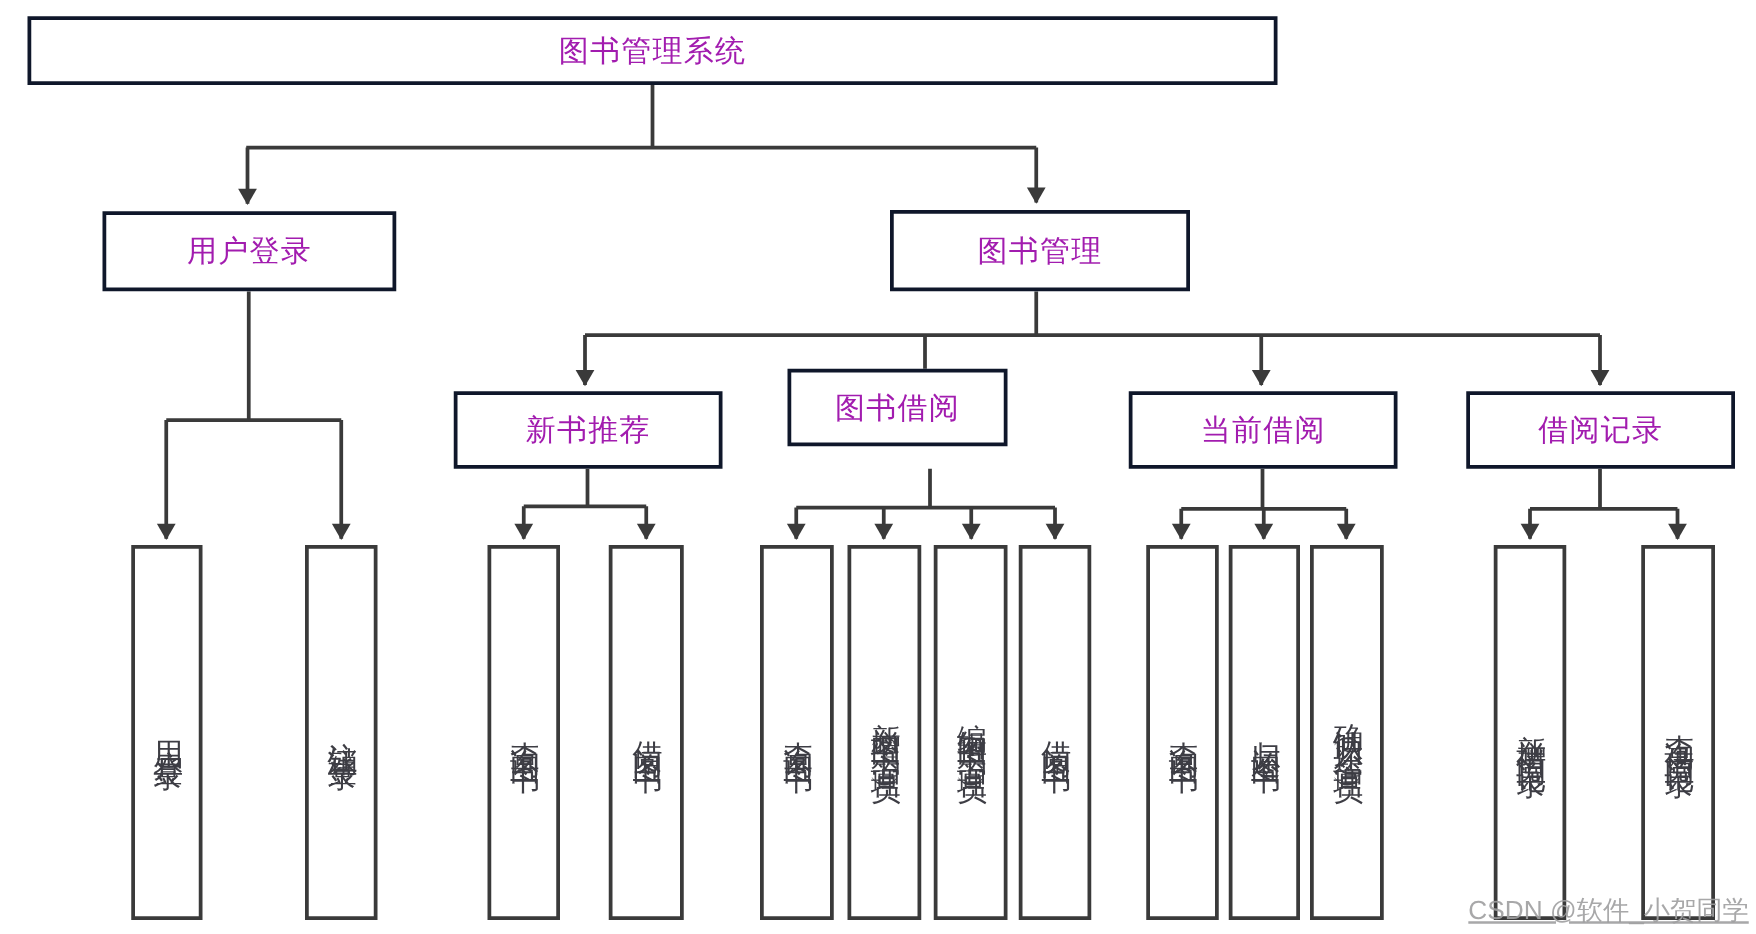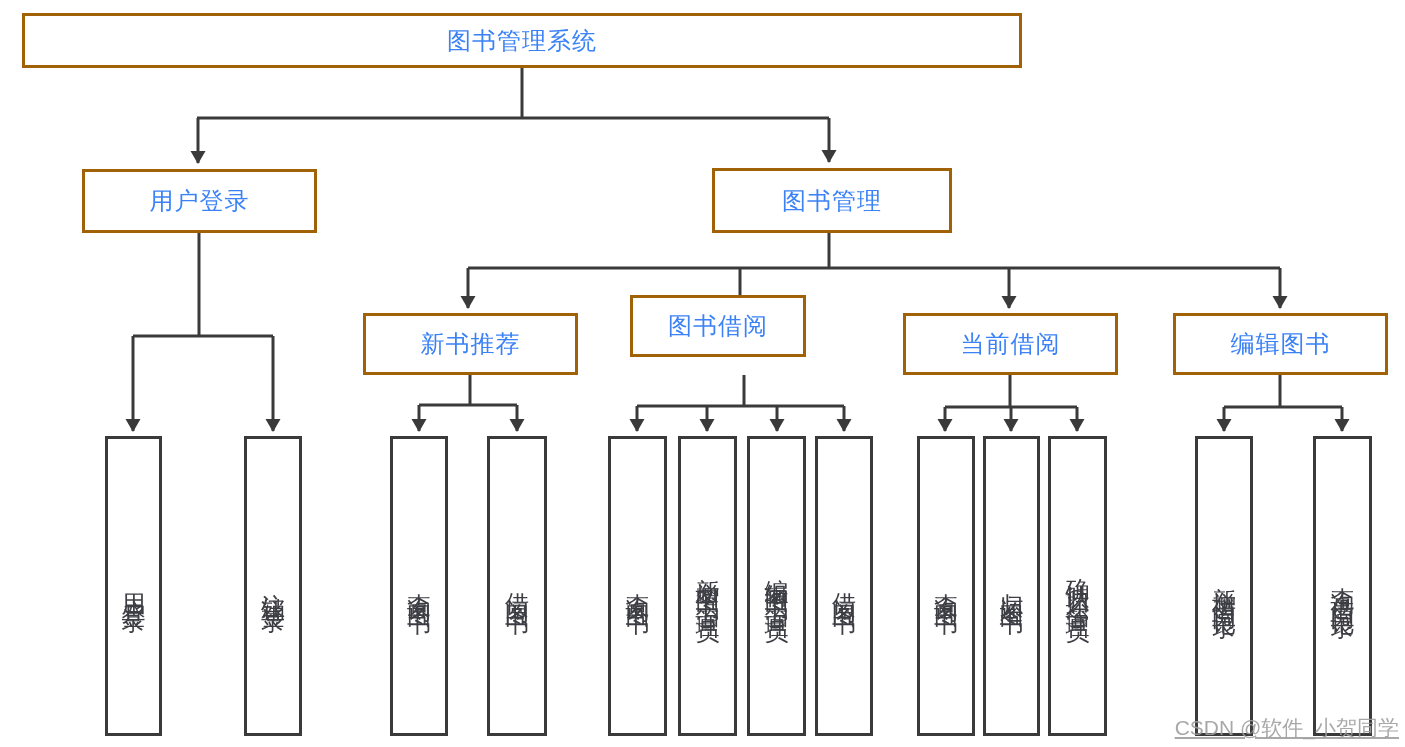--- a/index.html
+++ b/index.html
@@ -8,27 +8,27 @@
     width: 1405px;
     height: 747px;
     background: #ffffff;
     overflow: hidden;
     font-family: "Liberation Sans", "DejaVu Sans", sans-serif;
   }
   .wires { position: absolute; left: 0; top: 0; z-index: 1; }
   .node {
     position: absolute;
     box-sizing: border-box;
-    border: 3px solid #a16207;
+    border: 3px solid #0f172a;
     background: #ffffff;
     display: flex;
     align-items: center;
     justify-content: center;
     font-size: 24px;
-    color: #3b82f6;
+    color: #a21caf;
     z-index: 2;
     letter-spacing: 1px;
   }
   .leaf {
     position: absolute;
     box-sizing: border-box;
     border: 3px solid #3a3a3a;
     background: #ffffff;
     display: flex;
     align-items: center;
@@ -137,21 +137,21 @@
   </svg>
 
   <div class="node b-root">图书管理系统</div>
 
   <div class="node b-login">用户登录</div>
   <div class="node b-mgmt">图书管理</div>
 
   <div class="node b-newbook">新书推荐</div>
   <div class="node b-borrow">图书借阅</div>
   <div class="node b-current">当前借阅</div>
-  <div class="node b-records">编辑图书</div>
+  <div class="node b-records">借阅记录</div>
 
   <div class="leaf l-1a">
     <span>用户登录</span>
   </div>
   <div class="leaf l-1b">
     <span>注销登录</span>
   </div>
 
   <div class="leaf l-2a">
     <span>查询图书</span>

